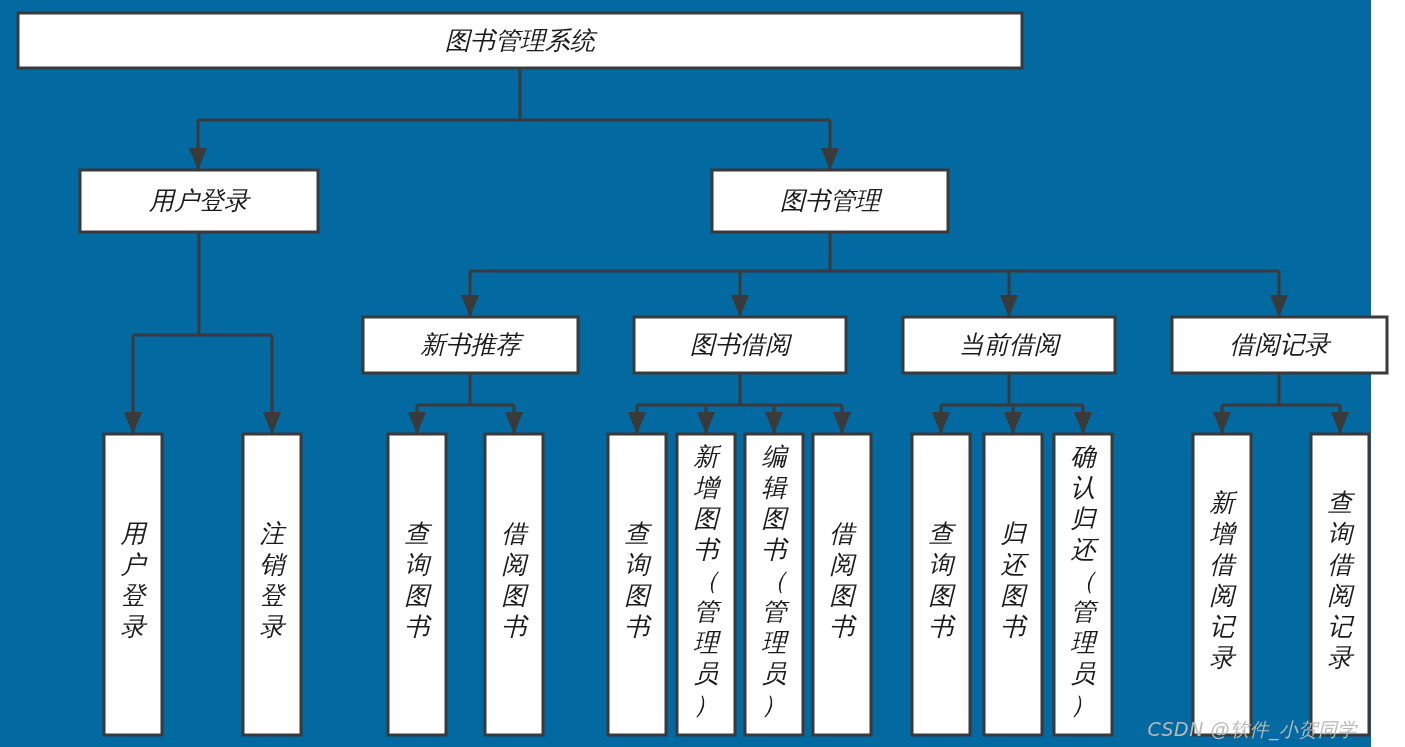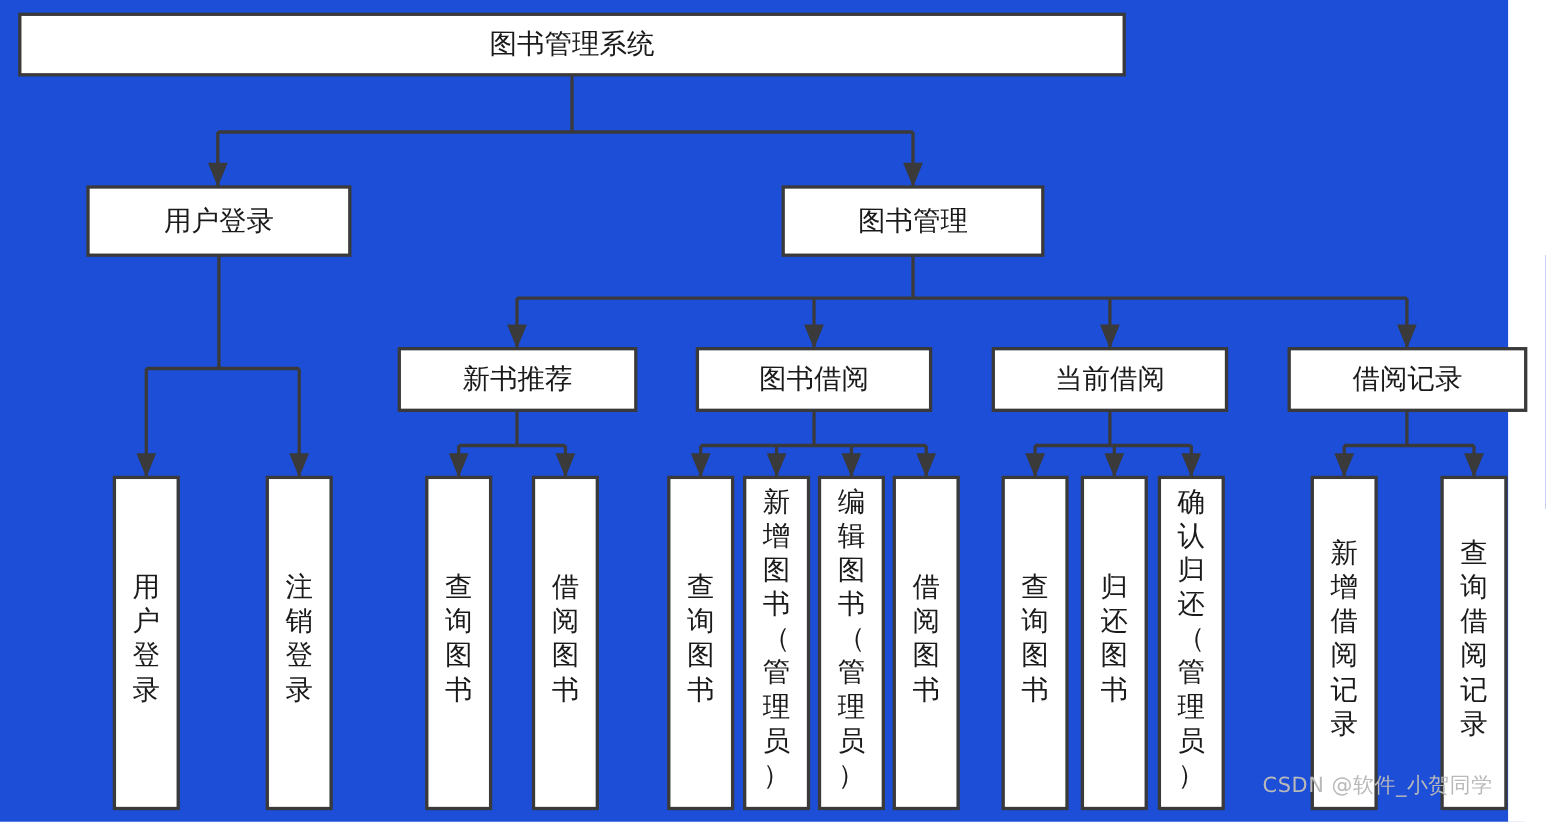--- a/index.html
+++ b/index.html
@@ -11,21 +11,22 @@
   body {
     width: 1405px;
     height: 747px;
     overflow: hidden;
     font-family: "DejaVu Sans", "Liberation Sans", sans-serif;
   }
   #diagram-root {
     position: relative;
     width: 1371px;
     height: 747px;
-    background: #1d4ed8;
+    background: #0369a1;
+    font-style: italic;
   }
   svg.diagram-canvas {
     position: absolute;
     left: 0;
     top: 0;
     width: 1405px;
     height: 747px;
     display: block;
   }
   .node-box {
@@ -55,21 +56,21 @@
   }
   .node-label-v {
     font-family: "DejaVu Sans", "Liberation Sans", sans-serif;
     font-size: 25px;
     fill: #1a1a1a;
     text-anchor: middle;
   }
   .watermark {
     position: absolute;
     right: 14px;
-    bottom: 20px;
+    bottom: 4px;
     font-family: "DejaVu Sans", "Liberation Sans", sans-serif;
     font-size: 19px;
     color: #b9b9b9;
     white-space: nowrap;
     letter-spacing: 0.5px;
     pointer-events: none;
   }
 </style>
 </head>
 <body>

